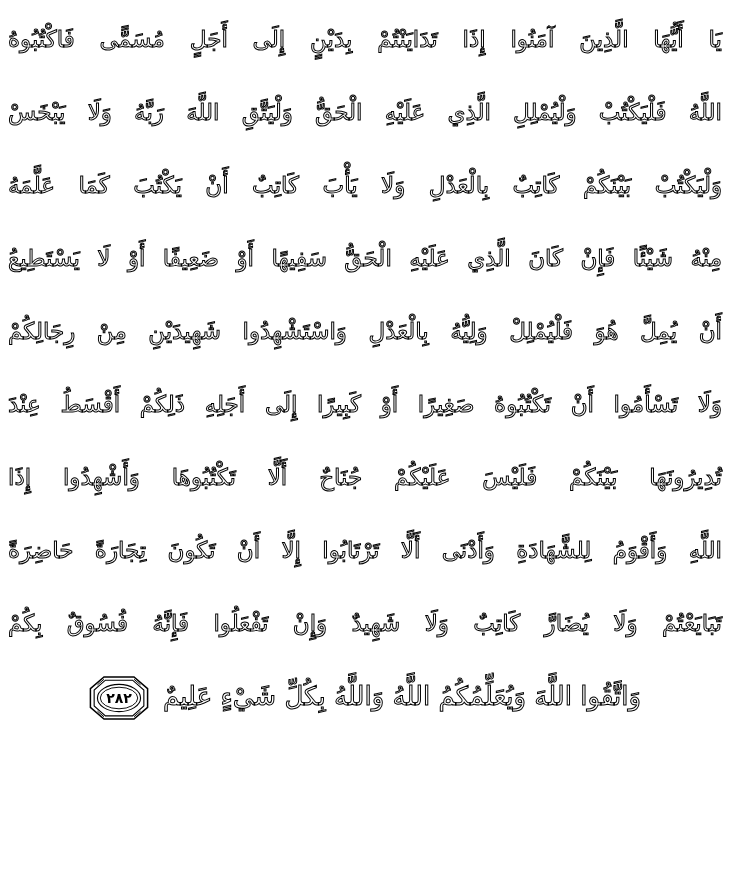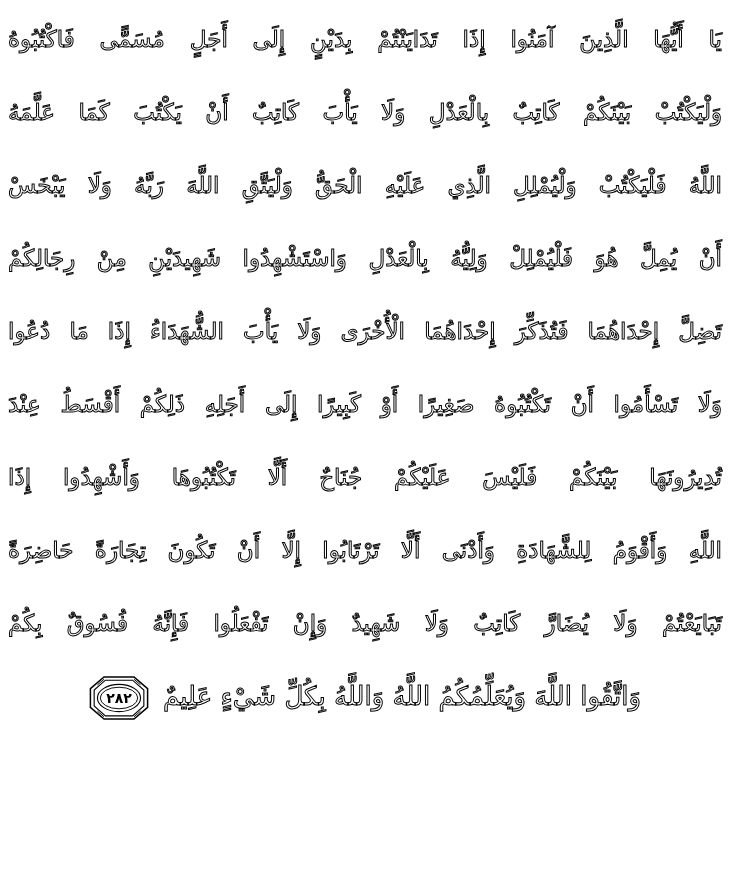--- a/index.html
+++ b/index.html
@@ -58,24 +58,24 @@
     font-size: 15px;
     fill: #000000;
     -webkit-text-stroke: 0;
   }
 </style>
 </head>
 <body>
 
 <div class="quran-page">
   <div class="ayah-line">يَا أَيُّهَا الَّذِينَ آمَنُوا إِذَا تَدَايَنْتُمْ بِدَيْنٍ إِلَى أَجَلٍ مُسَمًّى فَاكْتُبُوهُ</div>
+  <div class="ayah-line">اللَّهُ فَلْيَكْتُبْ وَلْيُمْلِلِ الَّذِي عَلَيْهِ الْحَقُّ وَلْيَتَّقِ اللَّهَ رَبَّهُ وَلَا يَبْخَسْ</div>
   <div class="ayah-line">وَلْيَكْتُبْ بَيْنَكُمْ كَاتِبٌ بِالْعَدْلِ وَلَا يَأْبَ كَاتِبٌ أَنْ يَكْتُبَ كَمَا عَلَّمَهُ</div>
-  <div class="ayah-line">اللَّهُ فَلْيَكْتُبْ وَلْيُمْلِلِ الَّذِي عَلَيْهِ الْحَقُّ وَلْيَتَّقِ اللَّهَ رَبَّهُ وَلَا يَبْخَسْ</div>
+  <div class="ayah-line">مِنْهُ شَيْئًا فَإِنْ كَانَ الَّذِي عَلَيْهِ الْحَقُّ سَفِيهًا أَوْ ضَعِيفًا أَوْ لَا يَسْتَطِيعُ</div>
   <div class="ayah-line">أَنْ يُمِلَّ هُوَ فَلْيُمْلِلْ وَلِيُّهُ بِالْعَدْلِ وَاسْتَشْهِدُوا شَهِيدَيْنِ مِنْ رِجَالِكُمْ</div>
-  <div class="ayah-line">تَضِلَّ إِحْدَاهُمَا فَتُذَكِّرَ إِحْدَاهُمَا الْأُخْرَى وَلَا يَأْبَ الشُّهَدَاءُ إِذَا مَا دُعُوا</div>
   <div class="ayah-line">وَلَا تَسْأَمُوا أَنْ تَكْتُبُوهُ صَغِيرًا أَوْ كَبِيرًا إِلَى أَجَلِهِ ذَلِكُمْ أَقْسَطُ عِنْدَ</div>
   <div class="ayah-line">تُدِيرُونَهَا بَيْنَكُمْ فَلَيْسَ عَلَيْكُمْ جُنَاحٌ أَلَّا تَكْتُبُوهَا وَأَشْهِدُوا إِذَا</div>
   <div class="ayah-line">اللَّهِ وَأَقْوَمُ لِلشَّهَادَةِ وَأَدْنَى أَلَّا تَرْتَابُوا إِلَّا أَنْ تَكُونَ تِجَارَةً حَاضِرَةً</div>
   <div class="ayah-line">تَبَايَعْتُمْ وَلَا يُضَارَّ كَاتِبٌ وَلَا شَهِيدٌ وَإِنْ تَفْعَلُوا فَإِنَّهُ فُسُوقٌ بِكُمْ</div>
 
   <div class="ayah-last-line">
     <span class="ayah-words">وَاتَّقُوا اللَّهَ وَيُعَلِّمُكُمُ اللَّهُ وَاللَّهُ بِكُلِّ شَيْءٍ عَلِيمٌ</span><span class="medallion">
       <svg width="60" height="46" viewBox="0 0 64 48" xmlns="http://www.w3.org/2000/svg">
         <polygon points="16,1.5 48,1.5 62.5,14 62.5,34 48,46.5 16,46.5 1.5,34 1.5,14" fill="none" stroke="#000" stroke-width="1.6"></polygon>
         <polygon points="17.5,5 46.5,5 58.5,15.5 58.5,32.5 46.5,43 17.5,43 5.5,32.5 5.5,15.5" fill="none" stroke="#000" stroke-width="1.2"></polygon>

